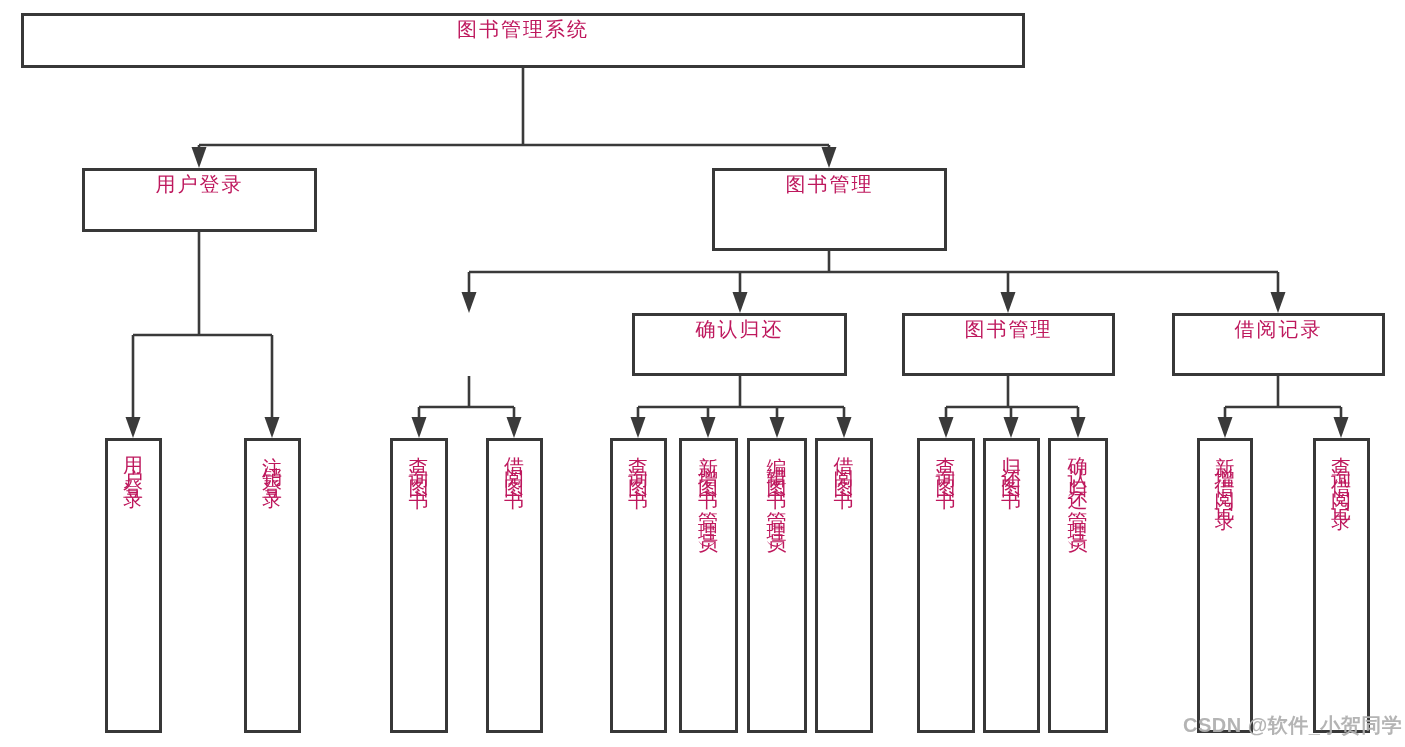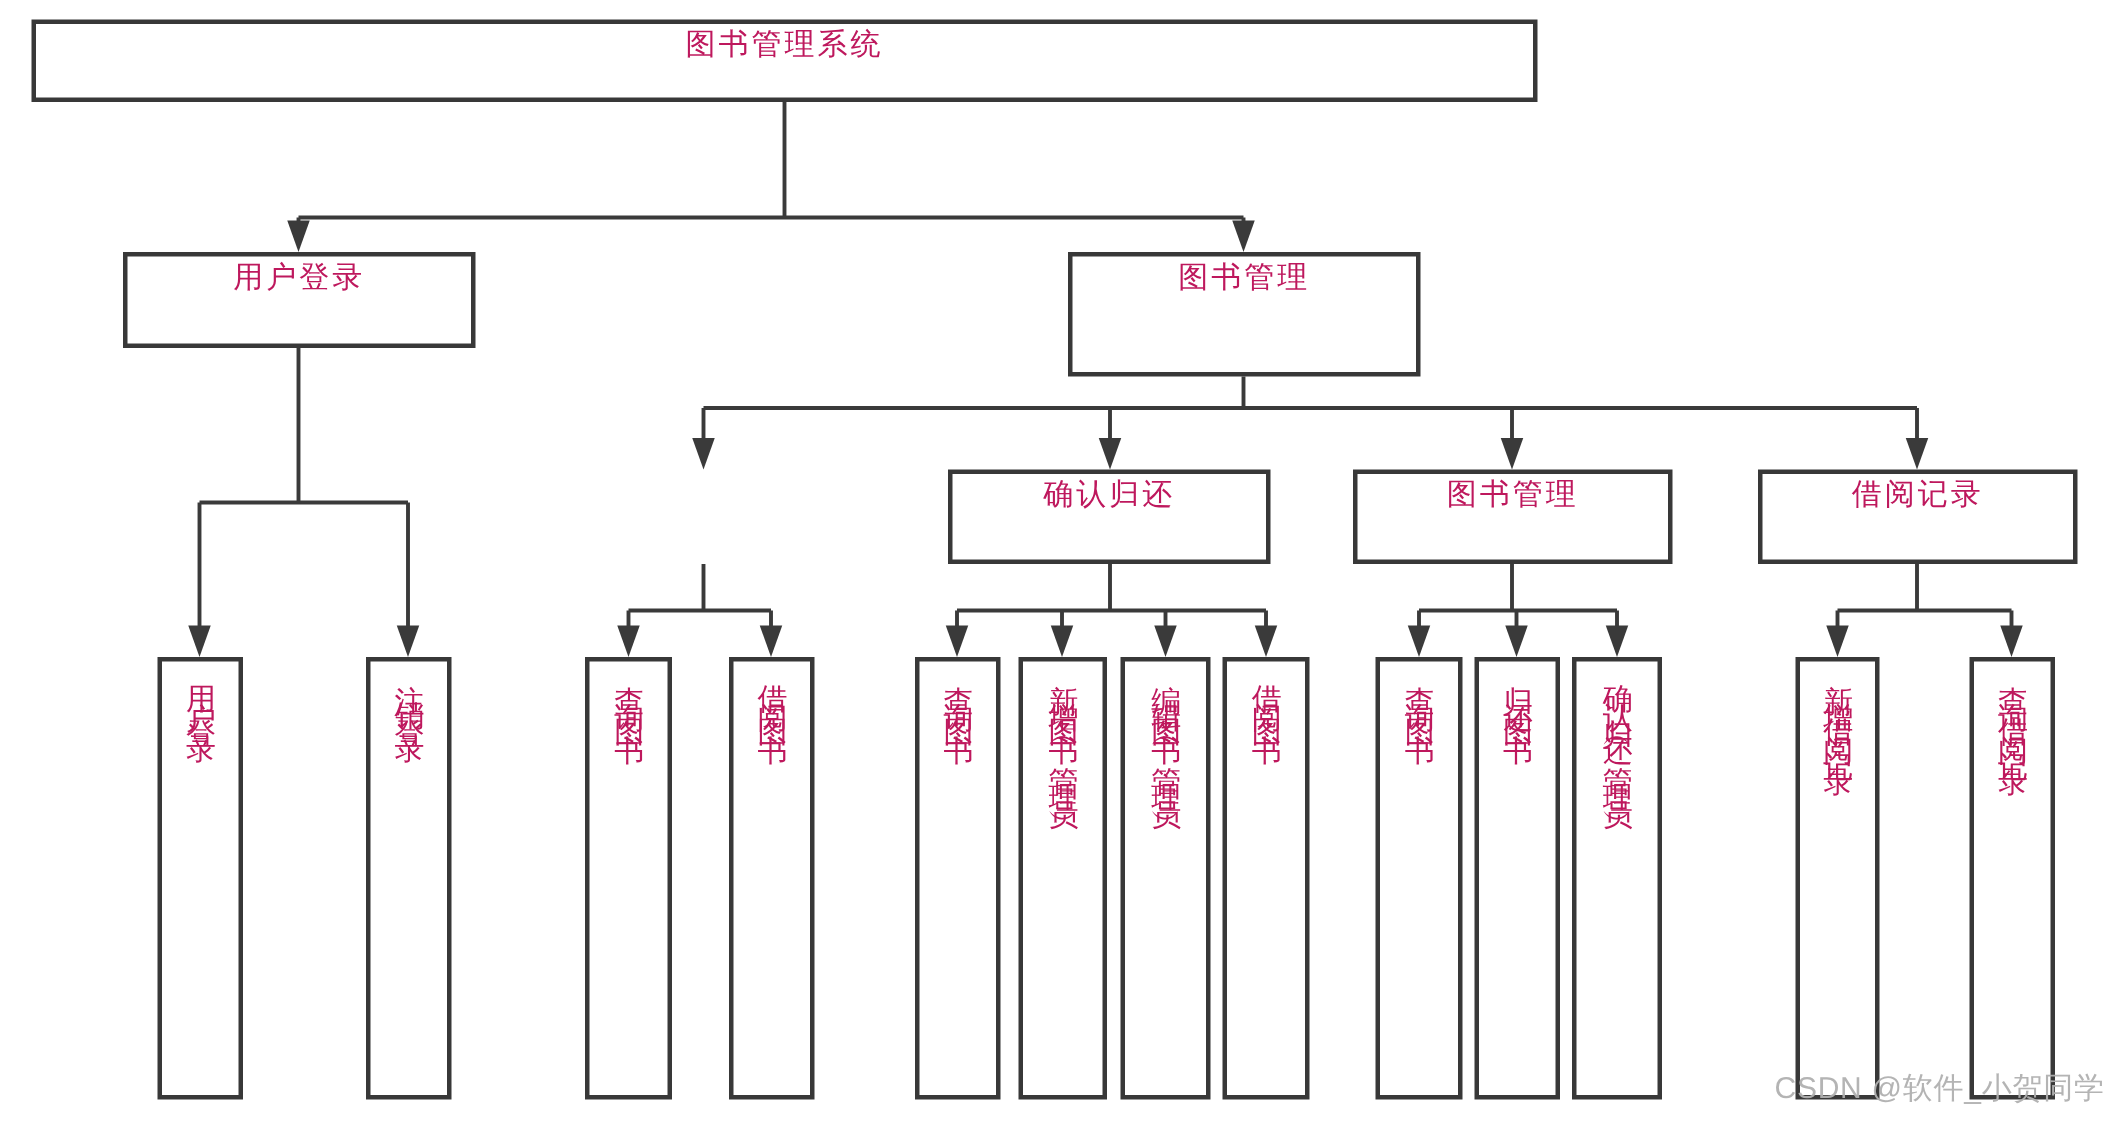--- a/index.html
+++ b/index.html
@@ -30,20 +30,21 @@
     line-height:1;
   }
   .watermark{
     position:absolute;
     left:1183px;top:712px;
     font-size:20px;
     color:rgba(176,176,176,0.95);
     letter-spacing:0.5px;
     white-space:nowrap;
     z-index:5;
+    font-weight:bold;
   }
 </style>
 </head>
 <body>
 
 <div class="canvas">
 
   <svg class="connectors" width="1405" height="747" viewBox="0 0 1405 747">
     <g stroke="#3a3a3a" stroke-width="2.6" fill="none">
 

